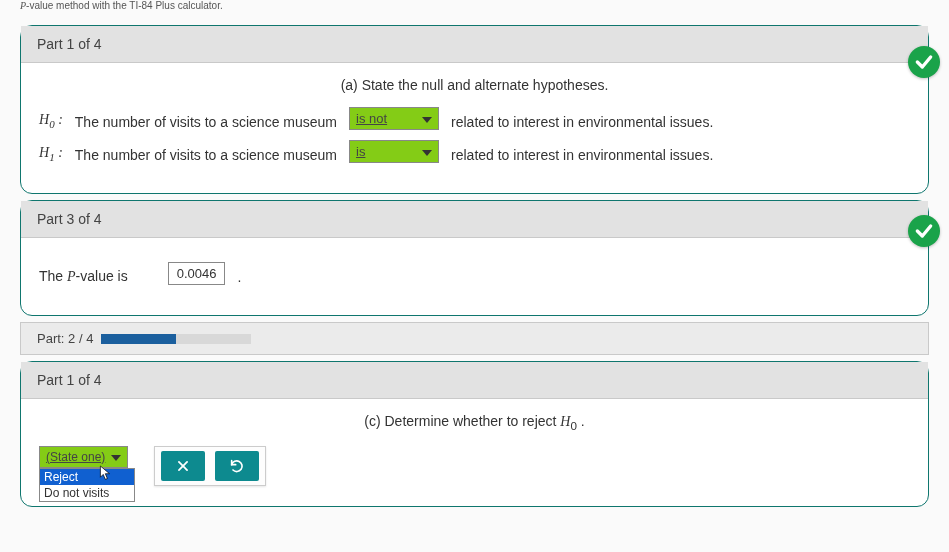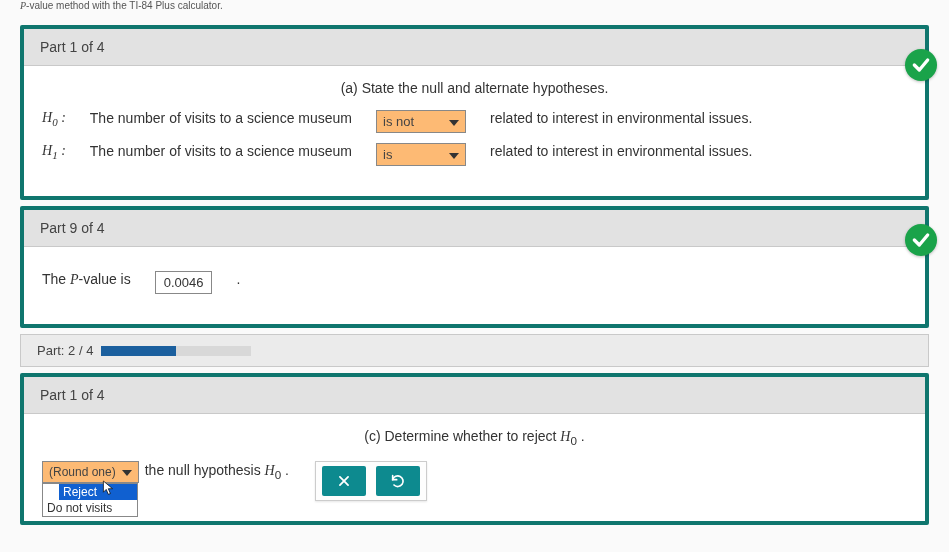--- a/index.html
+++ b/index.html
@@ -12,23 +12,23 @@
     background: #fafafa;
     width: 949px;
   }
   .top-text {
     padding: 0 20px 8px 20px;
     color: #555;
     font-size: 10px;
   }
   .panel {
     margin: 6px 20px;
-    border: 4px solid #0f766e;
+    border: 1px solid #0f766e;
     background: #fff;
-    border-radius: 2px;
+    border-radius: 12px;
     position: relative;
   }
   .panel-header {
     background: #e2e2e2;
     padding: 10px 16px;
     font-size: 14px;
     border-bottom: 1px solid #c9c9c9;
     color: #444;
   }
   .panel-body {
@@ -44,53 +44,55 @@
     background: #1aa34a;
     display: flex;
     align-items: center;
     justify-content: center;
     box-shadow: 0 1px 3px rgba(0,0,0,0.25);
   }
   .check-badge svg { width: 20px; height: 20px; }
   .question-text { margin-bottom: 14px; text-align: center; }
   .hyp-row {
     display: flex;
-    align-items: flex-start;
-    gap: 24px;
+    align-items: flex-end;
+    gap: 12px;
     margin: 10px 0;
     flex-wrap: nowrap;
   }
   .hyp-label { font-style: italic; font-family: 'Times New Roman', serif; }
   .hyp-label sub { font-size: 11px; }
   .select-box {
     border: 1px solid #888;
-    background: #fdba74;
+    background: #84cc16;
     padding: 3px 22px 3px 6px;
     font-size: 13px;
     position: relative;
     display: inline-block;
     min-width: 90px;
     color: #444;
+    text-decoration: underline;
   }
   .select-box::after {
     content: "";
     position: absolute;
     right: 6px;
     top: 50%;
     margin-top: -2px;
     border-left: 5px solid transparent;
     border-right: 5px solid transparent;
     border-top: 6px solid #333;
   }
   .value-box {
     border: 1px solid #888;
     padding: 3px 8px;
     display: inline-block;
     font-size: 13px;
     background: #fff;
+    margin-left: 28px;
   }
   .progress-panel {
     margin: 6px 20px;
     border: 1px solid #c9c9c9;
     background: #ebebeb;
     padding: 8px 16px;
     display: flex;
     align-items: center;
     gap: 8px;
     font-size: 13px;
@@ -122,21 +124,20 @@
     min-width: 96px;
     z-index: 5;
   }
   .dropdown-item {
     padding: 1px 4px;
     cursor: default;
   }
   .dropdown-item.highlight {
     background: #1060d0;
     color: #fff;
-    margin-left: 16px;
   }
   .btn-row {
     display: inline-flex;
     gap: 10px;
     margin-left: 20px;
     vertical-align: top;
     border: 1px solid #ccc;
     padding: 4px 6px;
     background: #fdfdfd;
     box-shadow: 0 1px 2px rgba(0,0,0,0.1);
@@ -192,21 +193,21 @@
     <div class="hyp-row">
       <span class="hyp-label"><i>H</i><sub>1</sub> :</span>
       <span>The number of visits to a science museum</span>
       <span class="select-box">is</span>
       <span>related to interest in environmental issues.</span>
     </div>
   </div>
 </div>
 
 <div class="panel">
-  <div class="panel-header">Part 9 of 4</div>
+  <div class="panel-header">Part 3 of 4</div>
   <div class="check-badge" style="top:14px">
     <svg viewBox="0 0 24 24" fill="none" stroke="#fff" stroke-width="4" stroke-linecap="round" stroke-linejoin="round">
         <polyline points="4 12 10 18 20 6"></polyline>
       </svg>
   </div>
   <div class="panel-body">
     <div class="hyp-row">
       <span>The <span class="italic-math">P</span>-value is</span>
       <span class="value-box">0.0046</span>
       <span>.</span>
@@ -223,31 +224,28 @@
 
 <div class="panel">
   <div class="panel-header">Part 1 of 4</div>
   <div class="panel-body">
     <div class="question-text">
       (c) Determine whether to reject <span class="italic-math">H</span><sub>0</sub> .
     </div>
     <div class="part3-row">
       <span style="position:relative; display:flex; align-items:center; gap:6px;">
         <span class="dropdown-open">
-          <span class="select-box" style="min-width:84px; font-size:12px;">(Round one)</span>
+          <span class="select-box" style="min-width:84px; font-size:12px;">(State one)</span>
           <div class="dropdown-list">
             <div class="dropdown-item highlight">Reject</div>
             <div class="dropdown-item">Do not visits</div>
           </div>
           <svg class="cursor-arrow" style="left:60px; top:18px;" viewBox="0 0 20 24">
             <path d="M2 2 L2 18 L6 14 L9 21 L12 20 L9 13 L15 13 Z" fill="#fff" stroke="#000" stroke-width="1"></path>
           </svg>
-        </span>
-        <span>
-          <span>the null hypothesis</span> <span class="italic-math">H</span><sub>0</sub> .
         </span>
       </span>
       <span class="btn-row">
         <span class="icon-btn">
           <svg width="14" height="14" viewBox="0 0 24 24" fill="none" stroke="#fff" stroke-width="3" stroke-linecap="round">
               <line x1="5" y1="5" x2="19" y2="19"></line>
               <line x1="19" y1="5" x2="5" y2="19"></line>
             </svg>
         </span>
         <span class="icon-btn">

